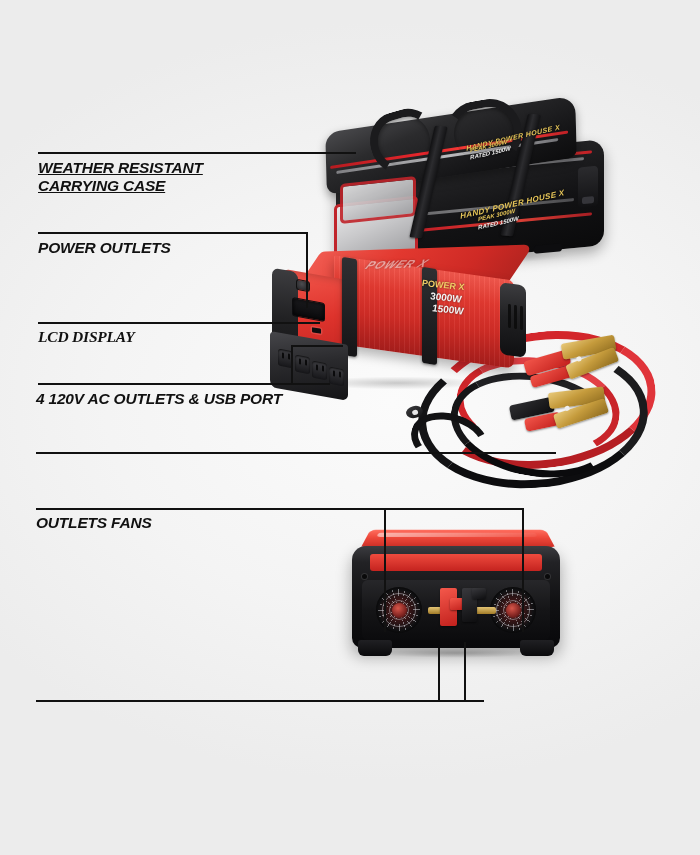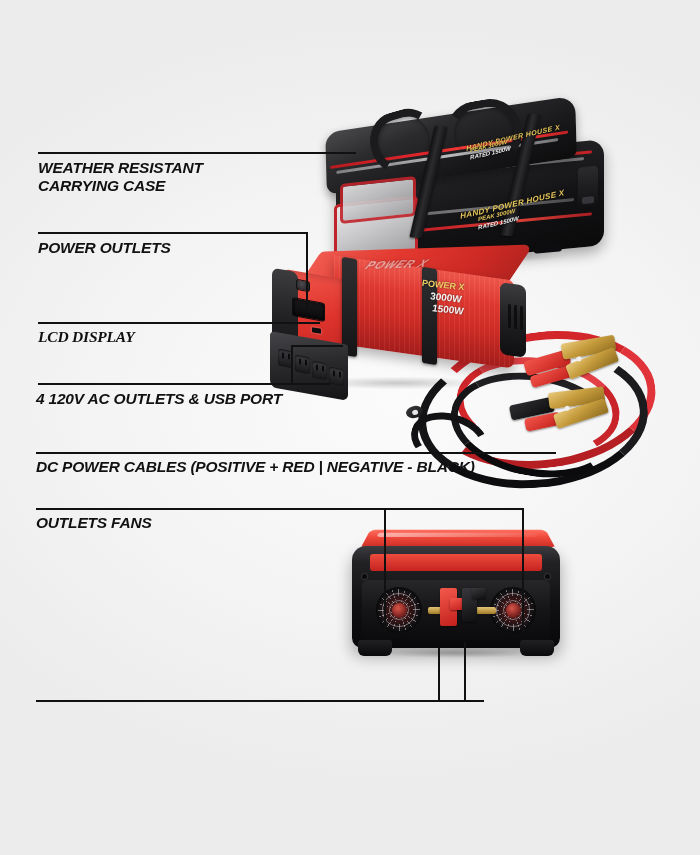--- a/index.html
+++ b/index.html
@@ -423,27 +423,26 @@
   <div class="lead h" style="left:36px;top:452px;width:520px;"></div>
 
   <div class="lead h" style="left:36px;top:508px;width:488px;"></div>
   <div class="lead v" style="left:384px;top:508px;height:124px;"></div>
   <div class="lead v" style="left:522px;top:508px;height:124px;"></div>
 
   <div class="lead h" style="left:36px;top:700px;width:448px;"></div>
   <div class="lead v" style="left:438px;top:648px;height:52px;"></div>
   <div class="lead v" style="left:464px;top:642px;height:58px;"></div>
 
-  <div class="label" style="left:38px;top:159px;font-size:15.5px;">WEATHER RESISTANT
+  <div class="label" style="left:38px;top:159px;font-size:15.5px;text-decoration:underline;">WEATHER RESISTANT
 CARRYING CASE</div>
 
   <div class="label" style="left:38px;top:239px;font-size:15.5px;">POWER OUTLETS</div>
 
   <div class="label" style="left:38px;top:328px;font-size:15.5px;font-family:Liberation Serif, serif;">LCD DISPLAY</div>
 
   <div class="label" style="left:36px;top:390px;font-size:15.5px;">4 120V AC OUTLETS &amp; USB PORT</div>
 
-  <div class="label" style="left:36px;top:458px;font-size:15.5px;">DC POWER CABLES (POSITIVE + RED | NEGATIVE - BLACK)</div>
 
   <div class="label" style="left:36px;top:514px;font-size:15.5px;">OUTLETS FANS</div>
 
 
 </div>
 
 </body></html>

